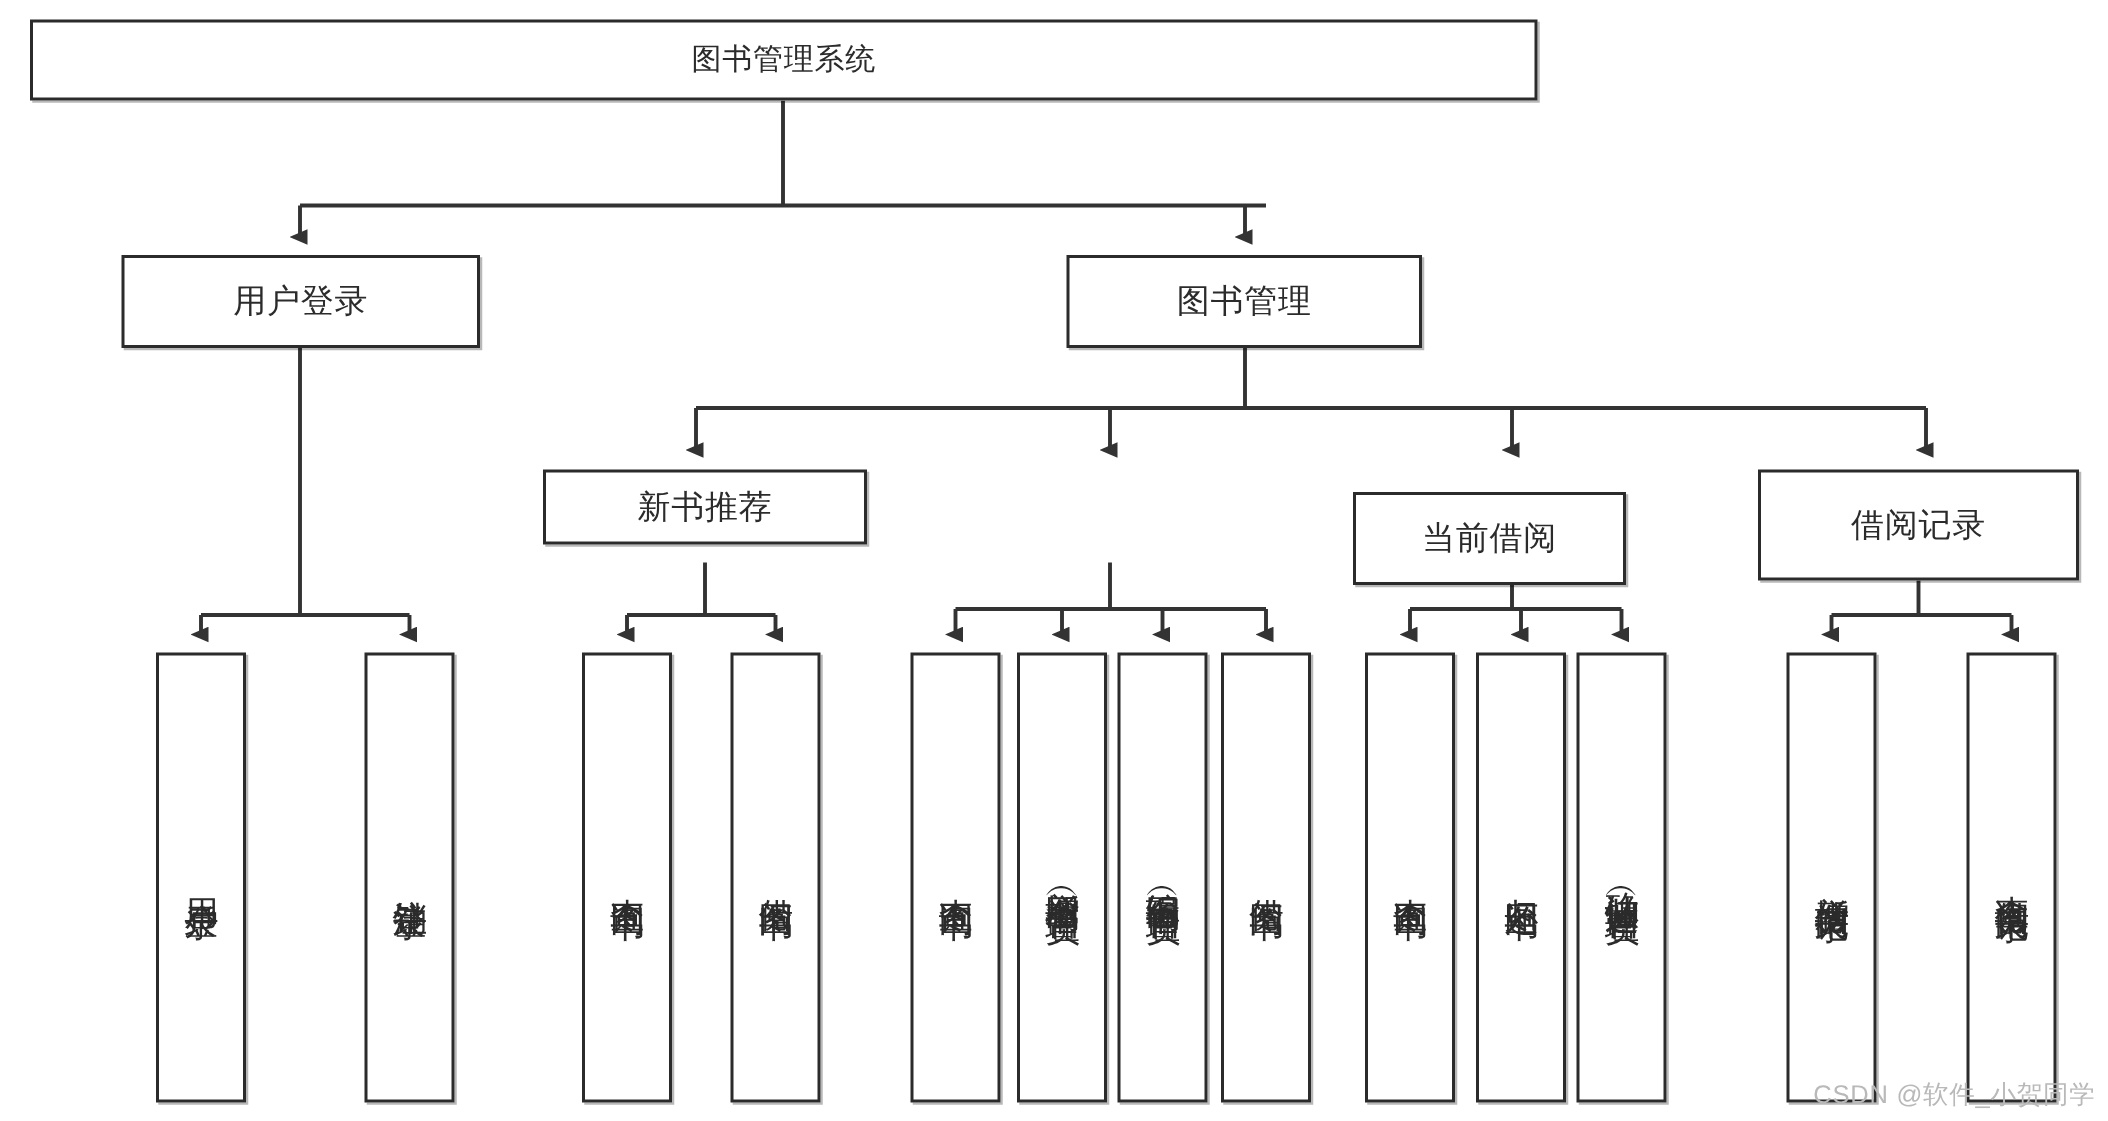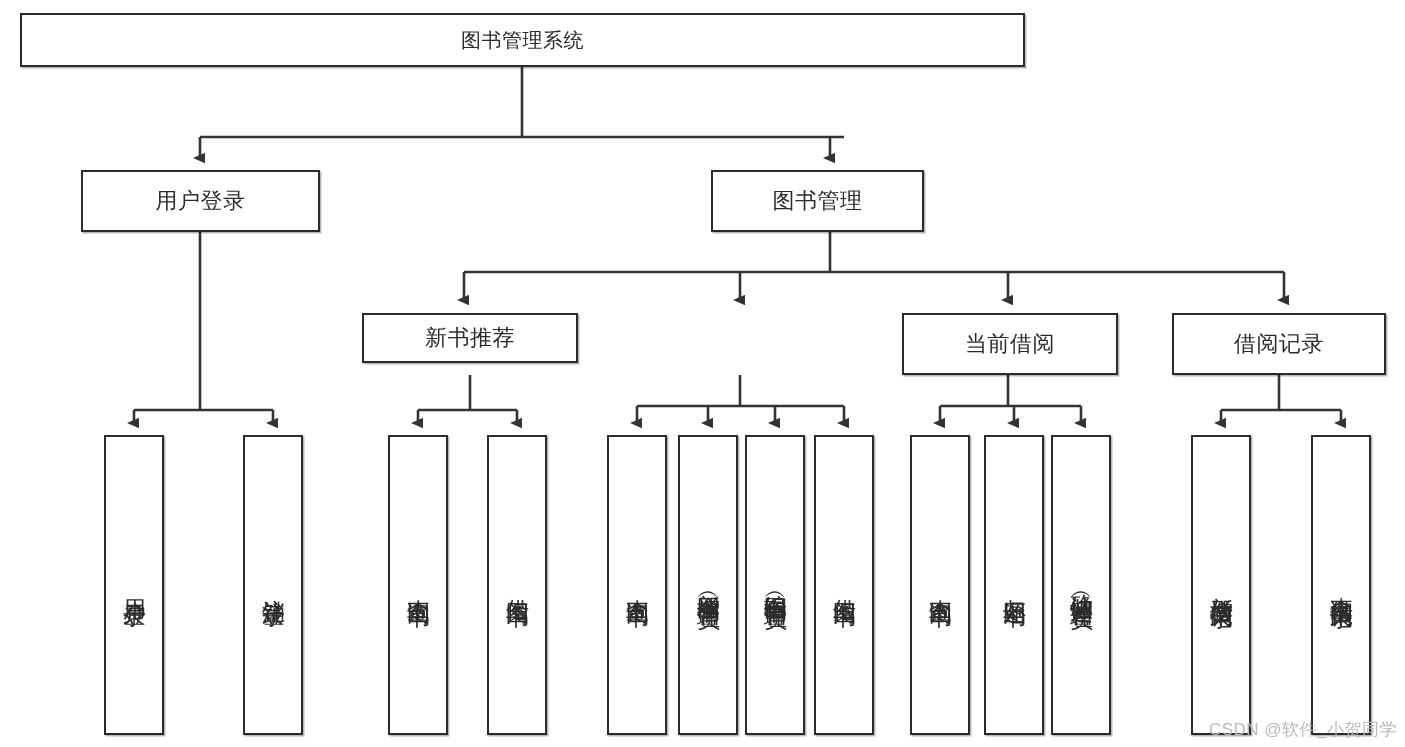--- a/index.html
+++ b/index.html
@@ -131,31 +131,31 @@
     </g>
   </svg>
 
   <div class="node h root" style="left: 20px; top: 13px; width: 1005px; height: 54px;">
     <span class="node-label">图书管理系统</span>
   </div>
 
   <div class="node h" style="left: 81px; top: 170px; width: 239px; height: 62px;">
     <span class="node-label">用户登录</span>
   </div>
-  <div class="node h" style="left: 711px; top: 170px; width: 213px; height: 62px;">
+  <div class="node h" style="left: 711px; top: 170px; width: 237px; height: 62px;">
     <span class="node-label">图书管理</span>
   </div>
 
   <div class="node h" style="left: 362px; top: 313px; width: 216px; height: 50px;">
     <span class="node-label">新书推荐</span>
   </div>
-  <div class="node h" style="left: 902px; top: 313px; width: 216px; height: 62px; text-align: right;">
+  <div class="node h" style="left: 902px; top: 328px; width: 182px; height: 62px; text-align: right;">
     <span class="node-label">当前借阅</span>
   </div>
-  <div class="node h" style="left: 1172px; top: 313px; width: 214px; height: 62px;">
+  <div class="node h" style="left: 1172px; top: 313px; width: 214px; height: 74px;">
     <span class="node-label">借阅记录</span>
   </div>
 
   <div class="node v" style="left: 104px; top: 435px; width: 60px; height: 300px;">
     <span class="node-label">用户登录</span>
   </div>
   <div class="node v" style="left: 243px; top: 435px; width: 60px; height: 300px;">
     <span class="node-label">注销登录</span>
   </div>
 

